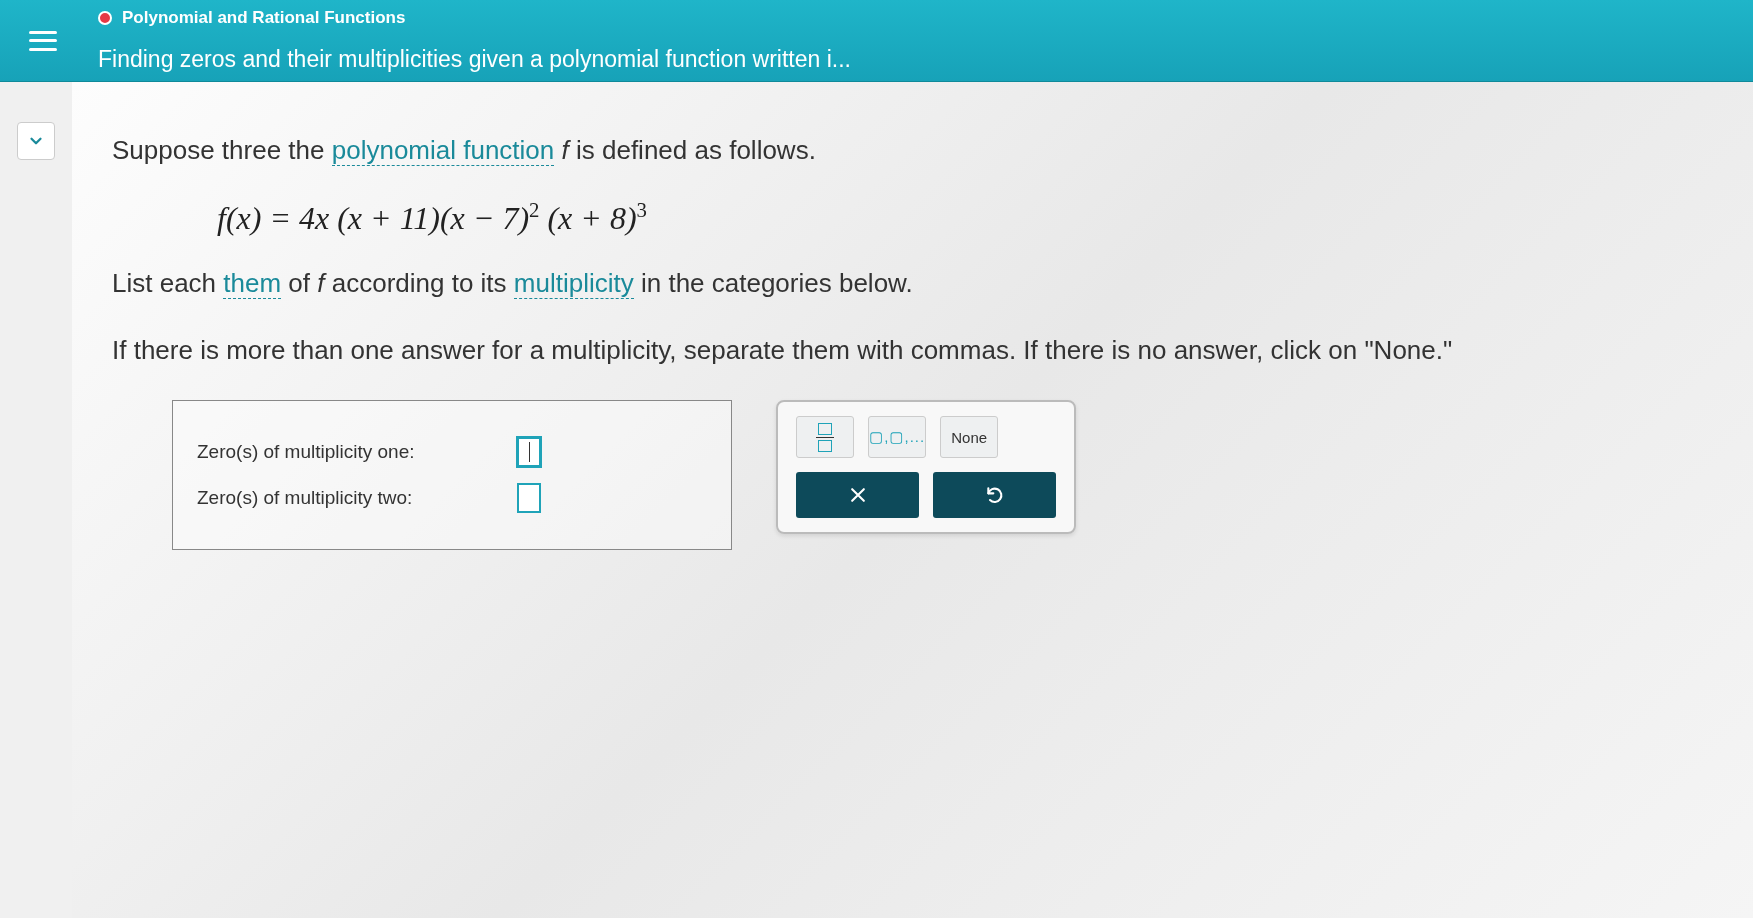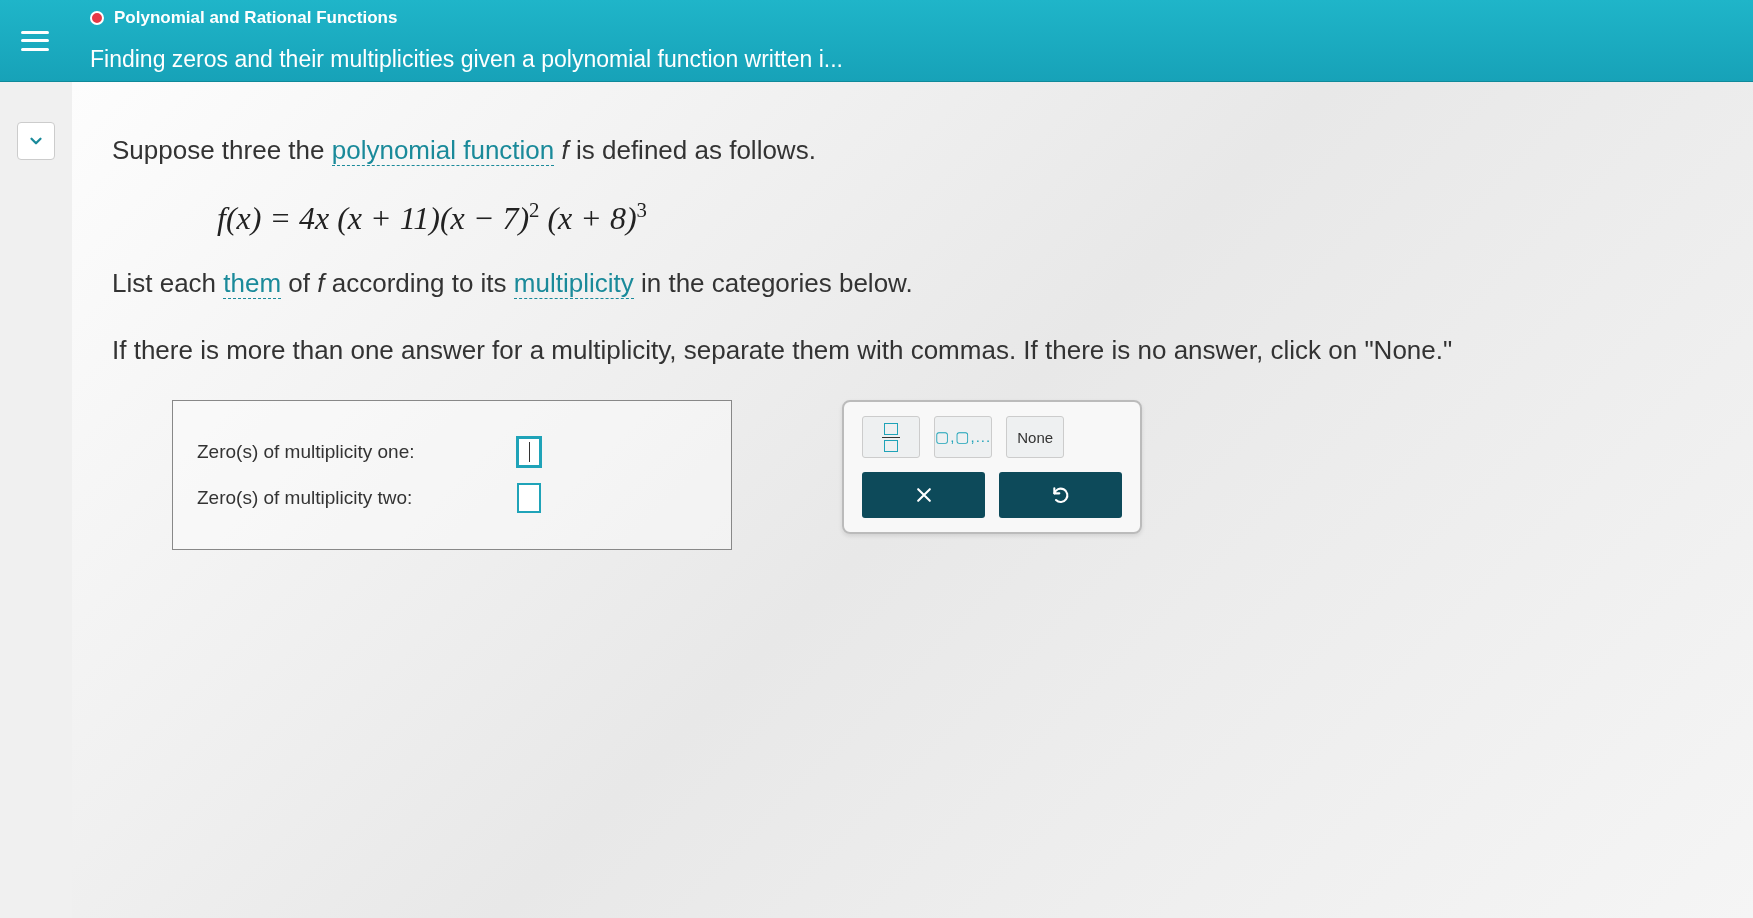--- a/index.html
+++ b/index.html
@@ -8,21 +8,21 @@
     background: #1a1a1a;
     width: 1753px;
     height: 918px;
     overflow: hidden;
   }
   .app { width: 100%; height: 100%; display: flex; flex-direction: column; }
   .topbar {
     background: linear-gradient(to bottom, #1fb5c9, #17a2b8);
     display: flex;
     align-items: center;
-    padding: 8px 0 8px 0;
+    padding: 8px 0 8px 8px;
     min-height: 62px;
     border-bottom: 1px solid #0f8a9a;
   }
   .menu-btn {
     width: 70px; height: 62px;
     display: flex; align-items: center; justify-content: center;
     color: #fff; cursor: pointer;
   }
   .hamburger { width: 28px; height: 20px; display:flex; flex-direction:column; justify-content:space-between; }
   .hamburger span { display:block; height:3px; background:#fff; border-radius:2px; }
@@ -47,21 +47,21 @@
   .glossary { color:#1a8a9a; border-bottom:1px dashed #1a8a9a; cursor:pointer; }
   .equation {
     font-family: "Times New Roman", serif;
     font-style: italic;
     font-size:32px;
     color:#222;
     margin: 18px 0 28px 105px;
   }
   .equation sup { font-size:0.65em; vertical-align:super; font-style:normal; }
   .instructions { font-size:26px; color:#333; margin-bottom:30px; line-height:1.5; }
-  .answer-area { display:flex; gap:110px; align-items:flex-start; margin-left:60px; margin-top:10px; }
+  .answer-area { display:flex; gap:44px; align-items:flex-start; margin-left:60px; margin-top:10px; }
   .answer-box {
     border:1px solid #888;
     background:rgba(255,255,255,0.4);
     padding: 20px 40px 20px 24px;
     width: 560px;
   }
   .answer-row { display:flex; align-items:center; margin: 16px 0; }
   .answer-label { font-size:19px; color:#333; width:320px; }
   .answer-input {
     width:24px; height:30px; border:2px solid #1fa3b8; background:#fff; cursor:text;

